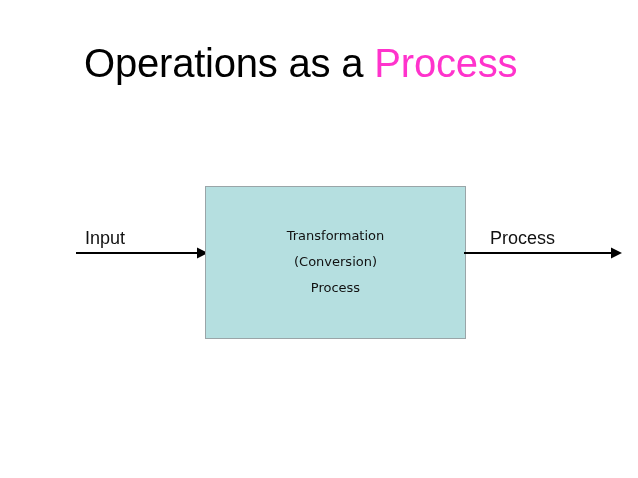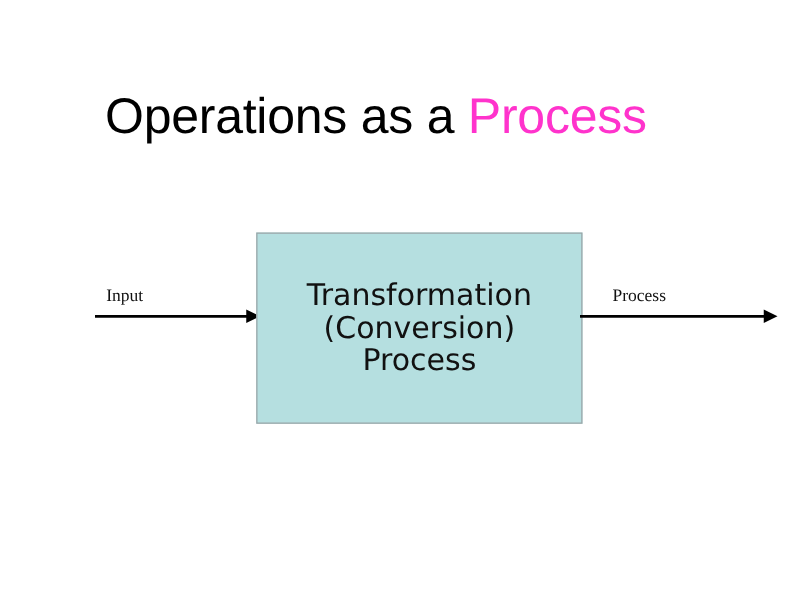--- a/index.html
+++ b/index.html
@@ -19,21 +19,21 @@
     position: relative;
     width: 638px;
     height: 478px;
     background: #ffffff;
   }
 
   
   #slide-title {
     position: absolute;
     left: 84px;
-    top: 70px;
+    top: 40px;
     font-family: "Liberation Sans", sans-serif;
     font-size: 40px;
     line-height: 46px;
     font-weight: normal;
     letter-spacing: -0.2px;
     white-space: nowrap;
     color: #000000;
     margin: 0;
   }
   #slide-title .title-accent {
@@ -51,31 +51,31 @@
     background: #b5dfe0;
     border: 1px solid #9aa5a8;
   }
   #process-box-text {
     position: absolute;
     left: 0;
     top: 36px;
     width: 259px;
     text-align: center;
     font-family: "DejaVu Sans", sans-serif;
-    font-size: 24px;
+    font-size: 13px;
     line-height: 26px;
     color: #111111;
     white-space: pre-line;
   }
 
   
   .flow-label {
     position: absolute;
-    font-family: Liberation Serif, serif;
-    font-size: 14px;
+    font-family: Liberation Sans, sans-serif;
+    font-size: 18px;
     line-height: 22px;
     color: #111111;
     white-space: nowrap;
   }
   #input-label {
     left: 85px;
     top: 227px;
   }
   #output-label {
     left: 490px;

